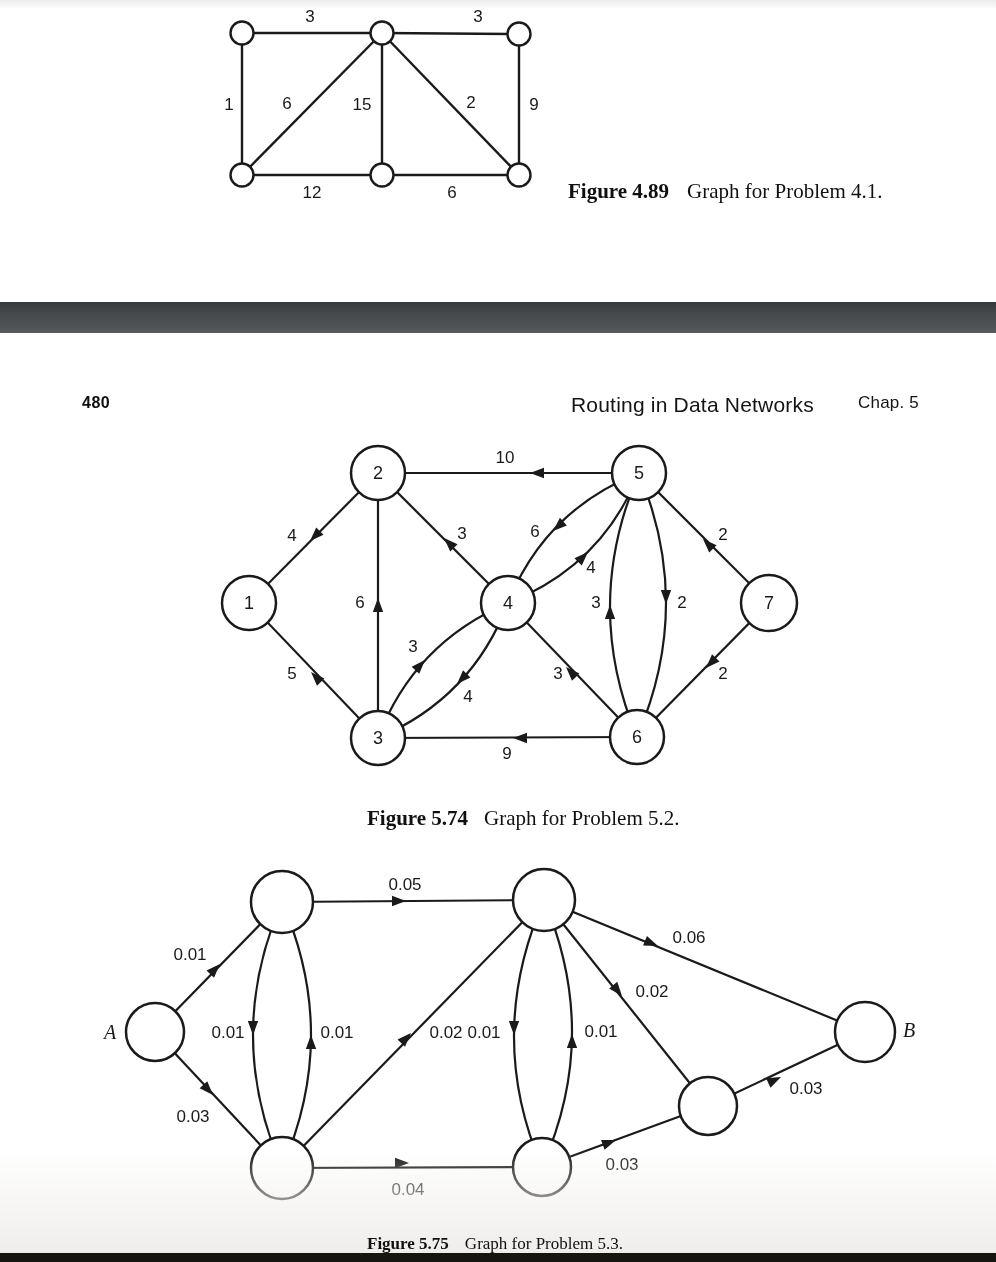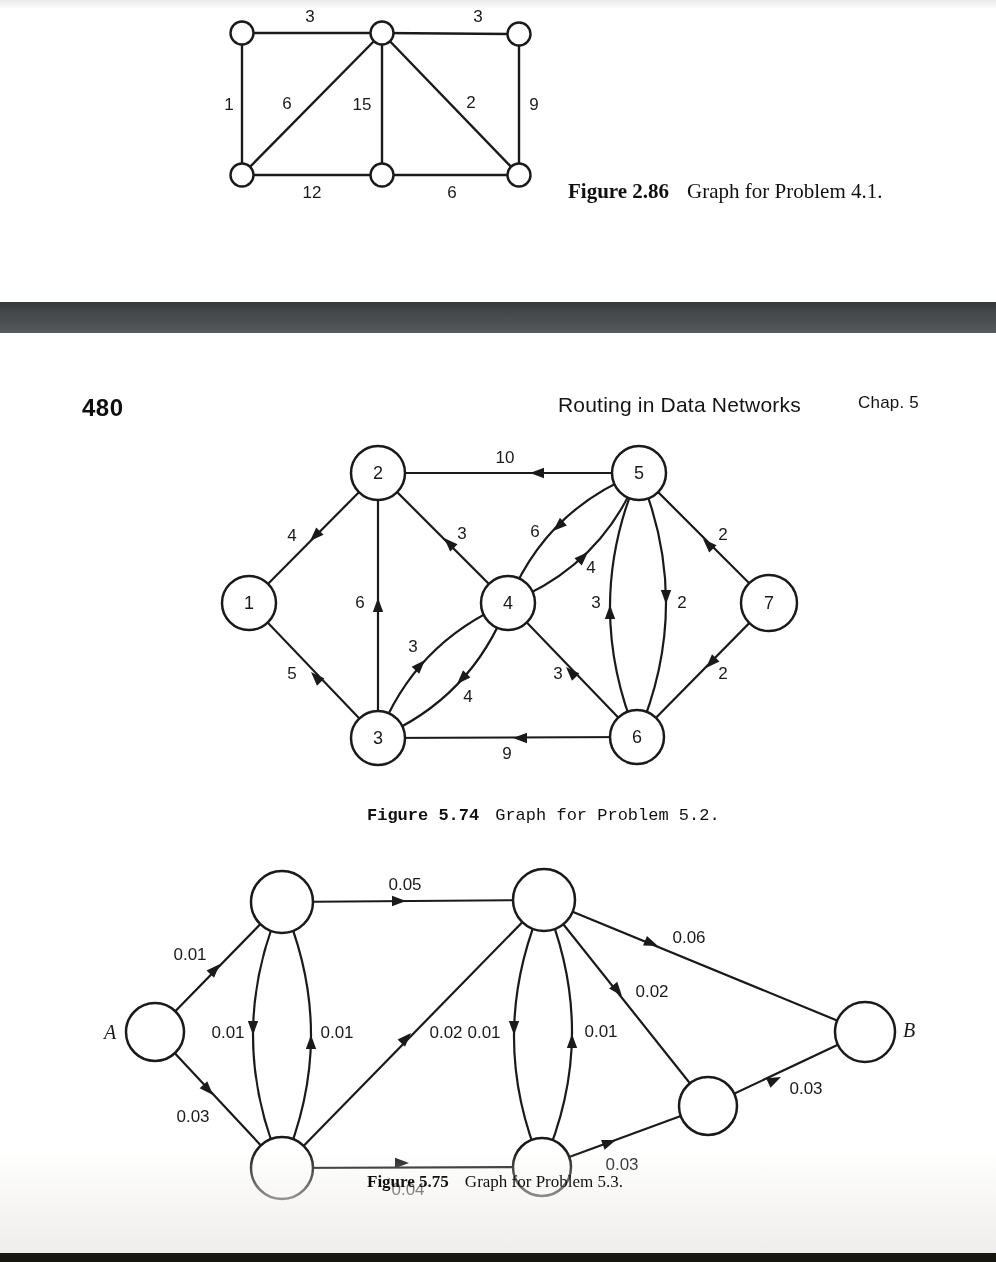--- a/index.html
+++ b/index.html
@@ -10,27 +10,27 @@
   #f574{top:440px;width:996px;height:360px;}
   #f575{top:855px;width:996px;height:370px;}
   .top-edge{position:absolute;top:0;left:0;width:996px;height:9px;
     background:linear-gradient(180deg,#eaeaea 0%,#f3f3f3 45%,#ffffff 100%);}
   .separator{position:absolute;top:302px;left:0;width:996px;height:31px;
     background:linear-gradient(180deg,#34383a 0%,#44484a 35%,#4e5254 75%,#575b5e 100%);}
   .bottom-shade{position:absolute;top:1150px;left:0;width:996px;height:103px;
     background:linear-gradient(180deg,rgba(241,240,237,0) 0%,rgba(241,240,237,0.7) 60%,#efeeec 100%);}
   .bottom-bar{position:absolute;top:1253px;left:0;width:996px;height:9px;background:#17150f;}
   .header{position:absolute;top:0;left:0;width:996px;}
-  .pagenum{position:absolute;left:82px;top:394px;font-size:24px;font-weight:bold;color:#0e0e0e;letter-spacing:0.5px;}
-  .running{position:absolute;left:558px;top:393px;font-size:21px;color:#141414;letter-spacing:0.2px;}
+  .pagenum{position:absolute;left:82px;top:394px;font-size:16px;font-weight:bold;color:#0e0e0e;letter-spacing:0.5px;}
+  .running{position:absolute;left:571px;top:393px;font-size:21px;color:#141414;letter-spacing:0.2px;}
   .chap{position:absolute;left:858px;top:393px;font-size:17px;color:#141414;letter-spacing:0.2px;}
   .caption{position:absolute;font-family:"Liberation Serif",serif;color:#101010;white-space:nowrap;z-index:5;}
   .cap573{left:568px;top:179px;font-size:21px;}
-  .cap574{left:367px;top:806px;font-size:17px;font-family:Liberation Mono, monospace;}
-  .cap575{left:367px;top:1172px;font-size:17px;}
+  .cap574{left:367px;top:806px;font-size:21px;}
+  .cap575{left:367px;top:1234px;font-size:17px;}
   .cap-label{font-weight:bold;margin-right:16px;}
   .cap573 .cap-label{margin-right:18px;}
 </style>
 </head>
 <body>
 
 <div id="page">
 
   <div class="top-edge"></div>
 
@@ -55,21 +55,21 @@
       <text x="229" y="104" dy="0.35em" text-anchor="middle" font-size="17" font-family="'Liberation Sans', sans-serif" fill="#1a1a1a">1</text>
       <text x="287" y="103" dy="0.35em" text-anchor="middle" font-size="17" font-family="'Liberation Sans', sans-serif" fill="#1a1a1a">6</text>
       <text x="362" y="104" dy="0.35em" text-anchor="middle" font-size="17" font-family="'Liberation Sans', sans-serif" fill="#1a1a1a">15</text>
       <text x="471" y="102" dy="0.35em" text-anchor="middle" font-size="17" font-family="'Liberation Sans', sans-serif" fill="#1a1a1a">2</text>
       <text x="534" y="104" dy="0.35em" text-anchor="middle" font-size="17" font-family="'Liberation Sans', sans-serif" fill="#1a1a1a">9</text>
       <text x="312" y="192" dy="0.35em" text-anchor="middle" font-size="17" font-family="'Liberation Sans', sans-serif" fill="#1a1a1a">12</text>
       <text x="452" y="192" dy="0.35em" text-anchor="middle" font-size="17" font-family="'Liberation Sans', sans-serif" fill="#1a1a1a">6</text>
     </svg>
 
   <div class="caption cap573">
-    <span class="cap-label">Figure 2.86</span><span class="cap-text">Graph for Problem 4.1.</span>
+    <span class="cap-label">Figure 4.89</span><span class="cap-text">Graph for Problem 4.1.</span>
   </div>
 
   <div class="separator"></div>
 
   <div class="header">
     <div class="pagenum">480</div>
     <div class="running">Routing in Data Networks</div>
     <div class="chap">Chap. 5</div>
   </div>
 

